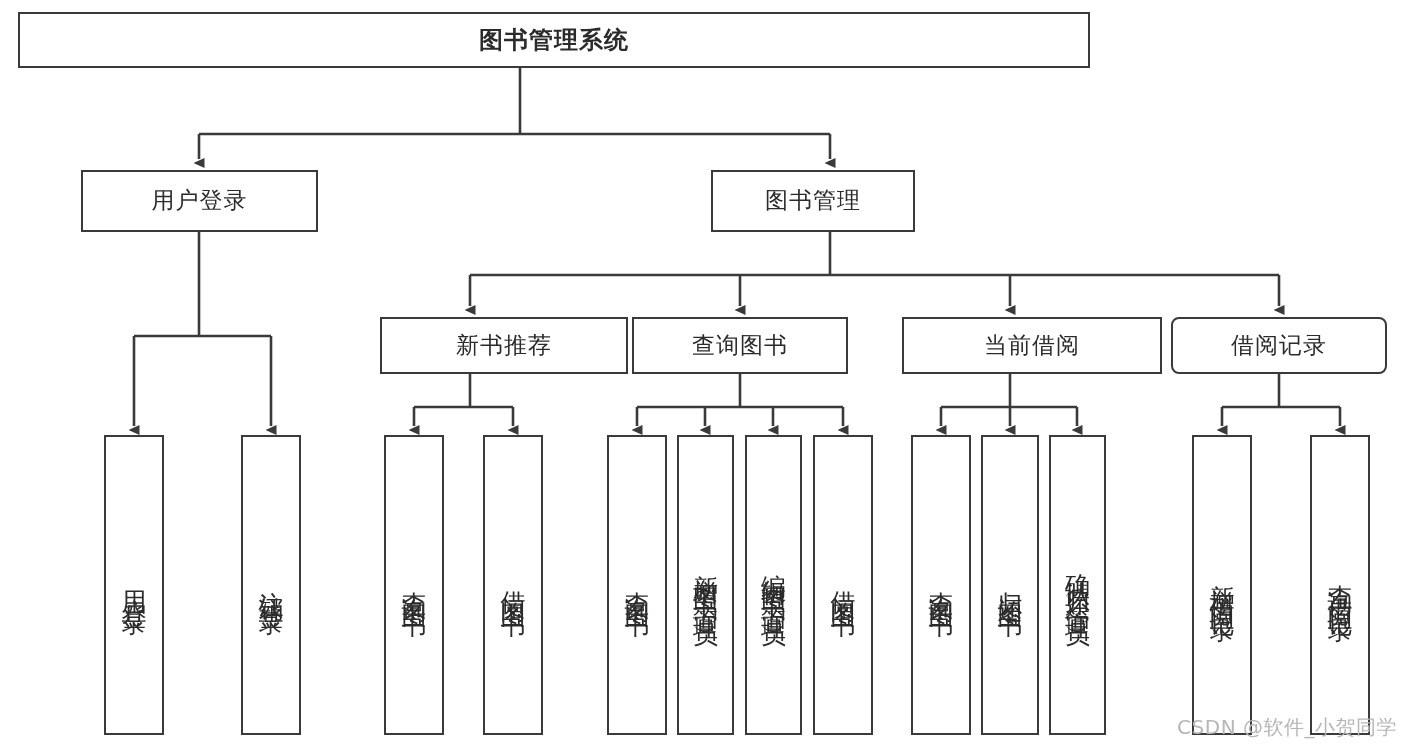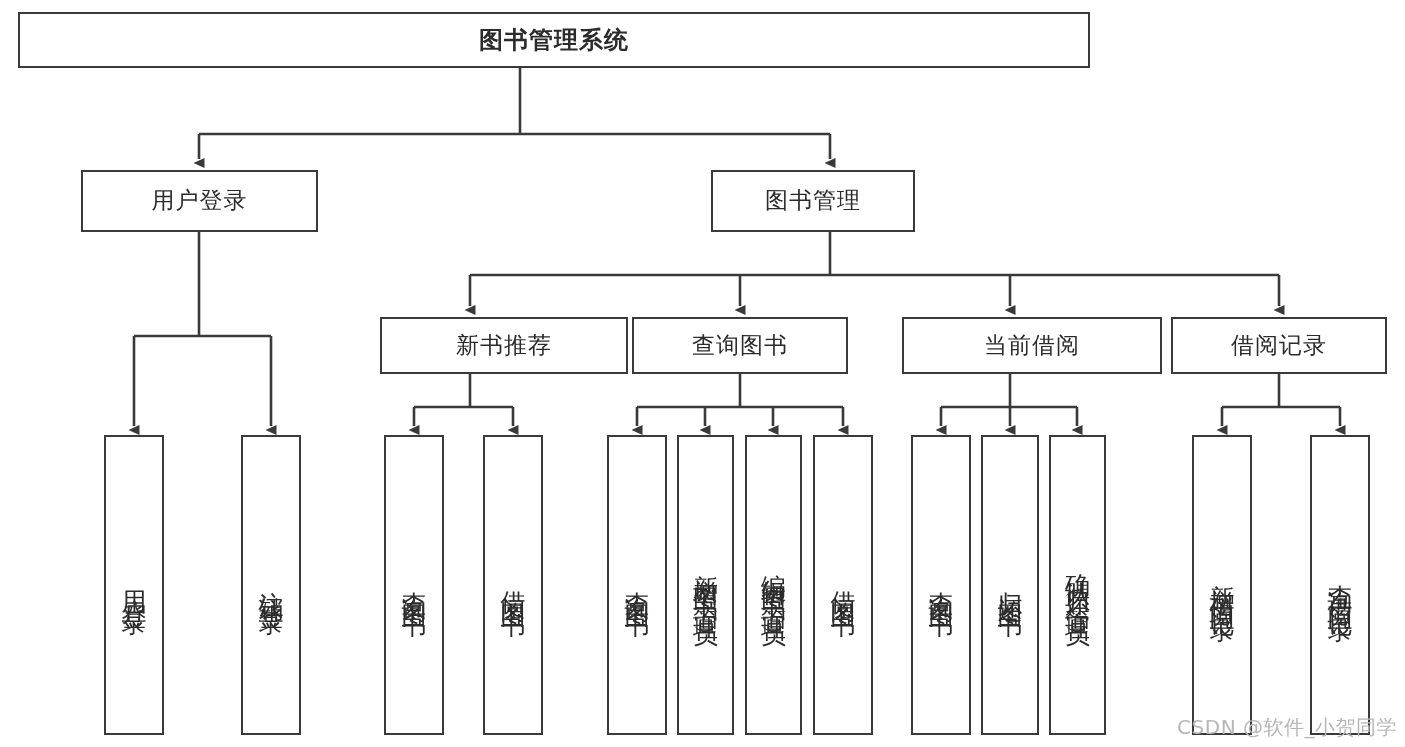--- a/index.html
+++ b/index.html
@@ -147,21 +147,21 @@
   </div>
 
   <div class="node horiz" style="left:632px; top:317px; width:216px; height:57px;">
     <span class="label">查询图书</span>
   </div>
 
   <div class="node horiz" style="left:902px; top:317px; width:260px; height:57px;">
     <span class="label">当前借阅</span>
   </div>
 
-  <div class="node horiz" style="left:1171px; top:317px; width:216px; height:57px;">
+  <div class="node horiz" style="left:1171px; top:317px; width:216px; height:57px;border-radius:8px;">
     <span class="label">借阅记录</span>
   </div>
 
   <div class="node vert" style="left:104px; top:435px; width:60px; height:300px;">
     <span class="label">用户登录</span>
   </div>
 
   <div class="node vert" style="left:241px; top:435px; width:60px; height:300px;">
     <span class="label">注销登录</span>
   </div>

